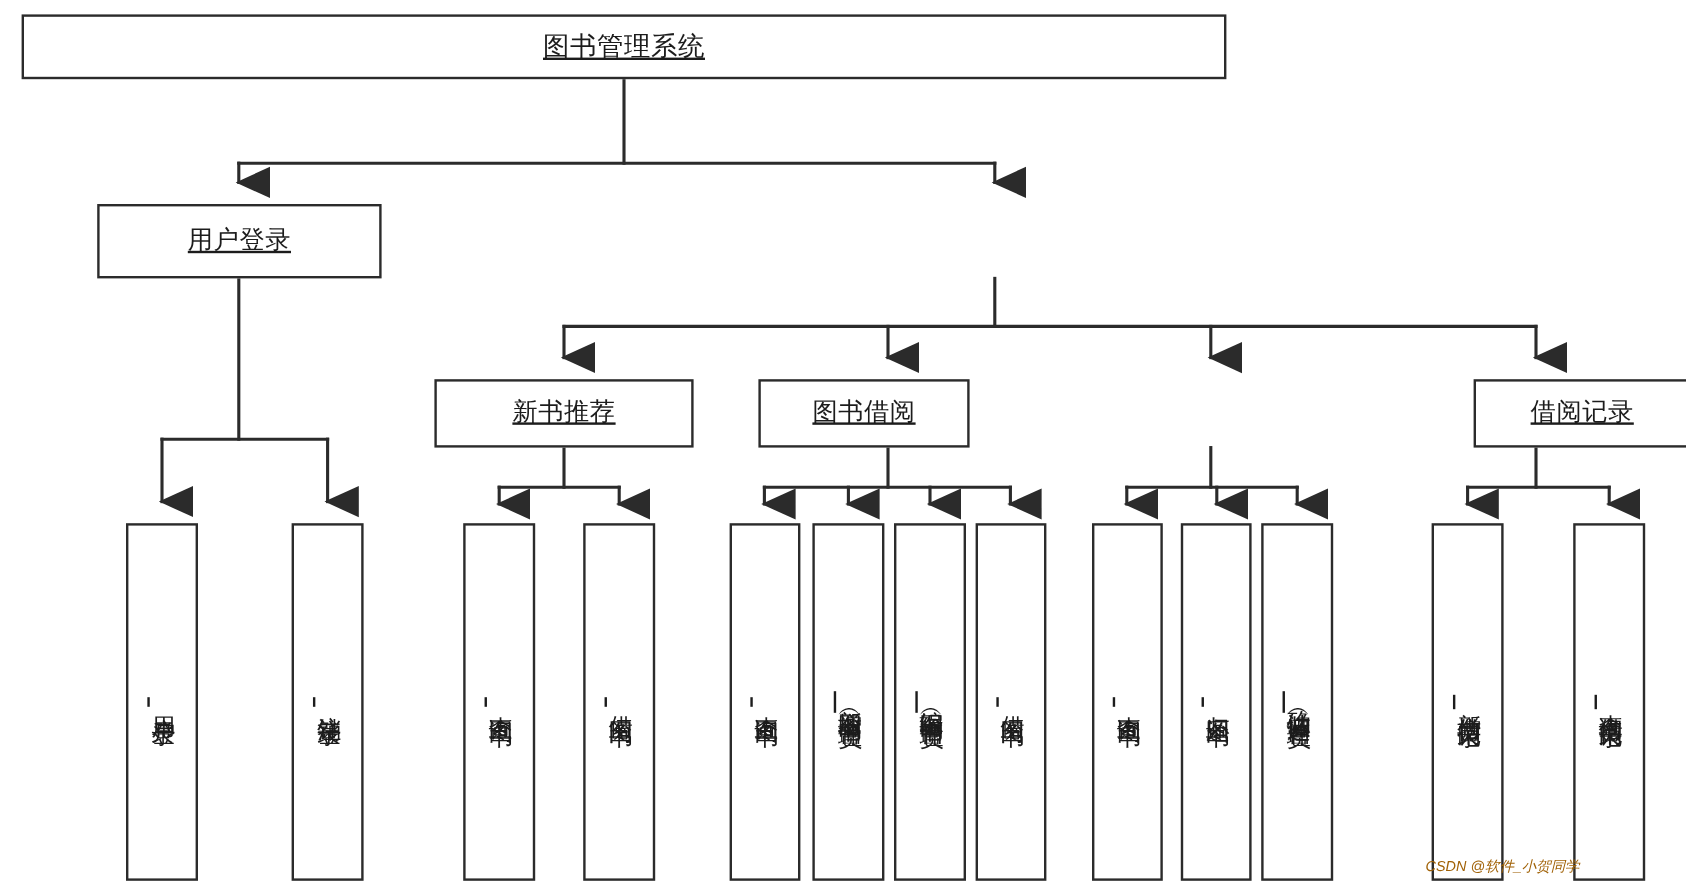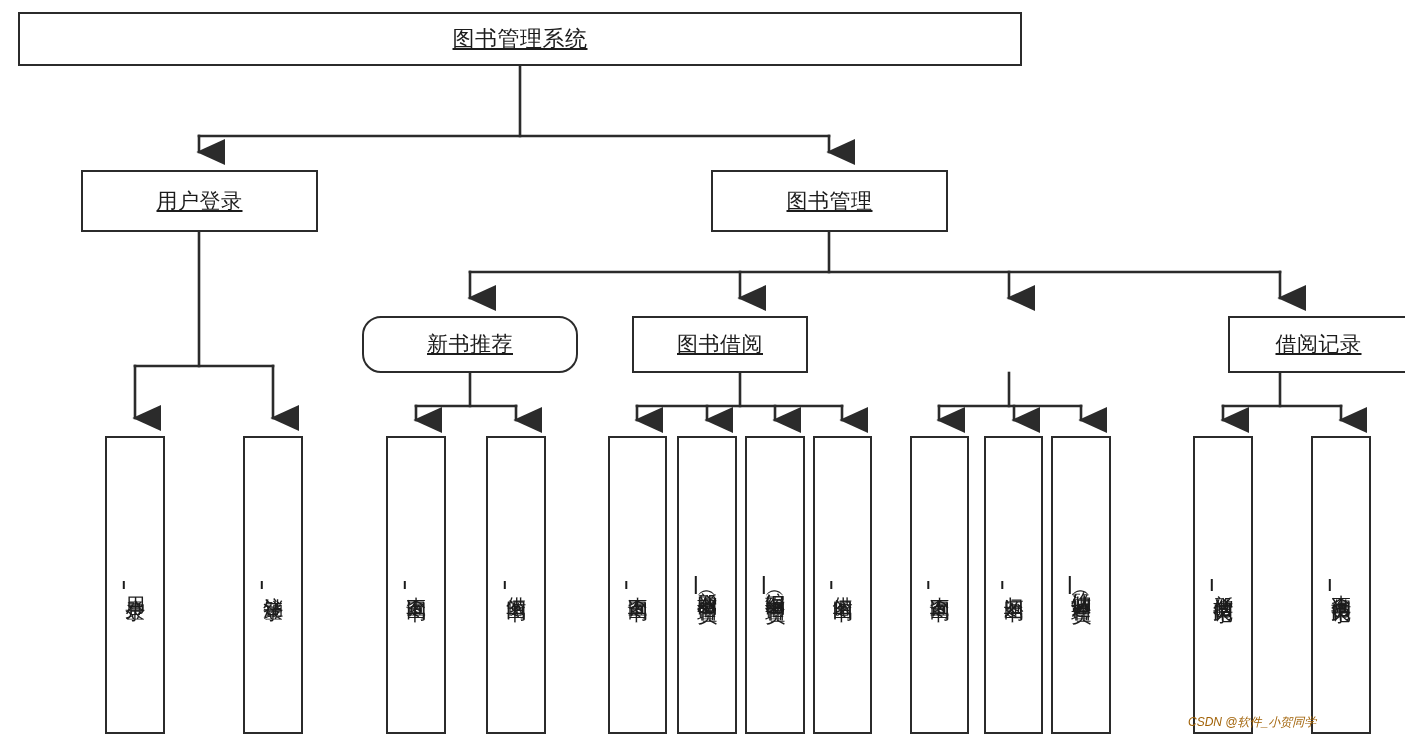--- a/index.html
+++ b/index.html
@@ -126,25 +126,22 @@
     </g>
   </svg>
 
   <div class="node horiz root" style="left:18px; top:12px; width:1004px; height:54px;">
     <span class="label">图书管理系统</span>
   </div>
 
   <div class="node horiz" style="left:81px; top:170px; width:237px; height:62px;">
     <span class="label">用户登录</span>
   </div>
-  <div class="node horiz" style="left:711px; top:170px; width:237px; height:62px;">
-    <span class="label">图书管理</span>
-  </div>
 
-  <div class="node horiz" style="left:362px; top:316px; width:216px; height:57px;border-radius:19px;">
+  <div class="node horiz" style="left:362px; top:316px; width:216px; height:57px;">
     <span class="label">新书推荐</span>
   </div>
   <div class="node horiz" style="left:632px; top:316px; width:176px; height:57px;">
     <span class="label">图书借阅</span>
   </div>
   <div class="node horiz" style="left:1228px; top:316px; width:181px; height:57px;">
     <span class="label">借阅记录</span>
   </div>
 
   <div class="node vert" style="left:105px; top:436px; width:60px; height:298px;">

